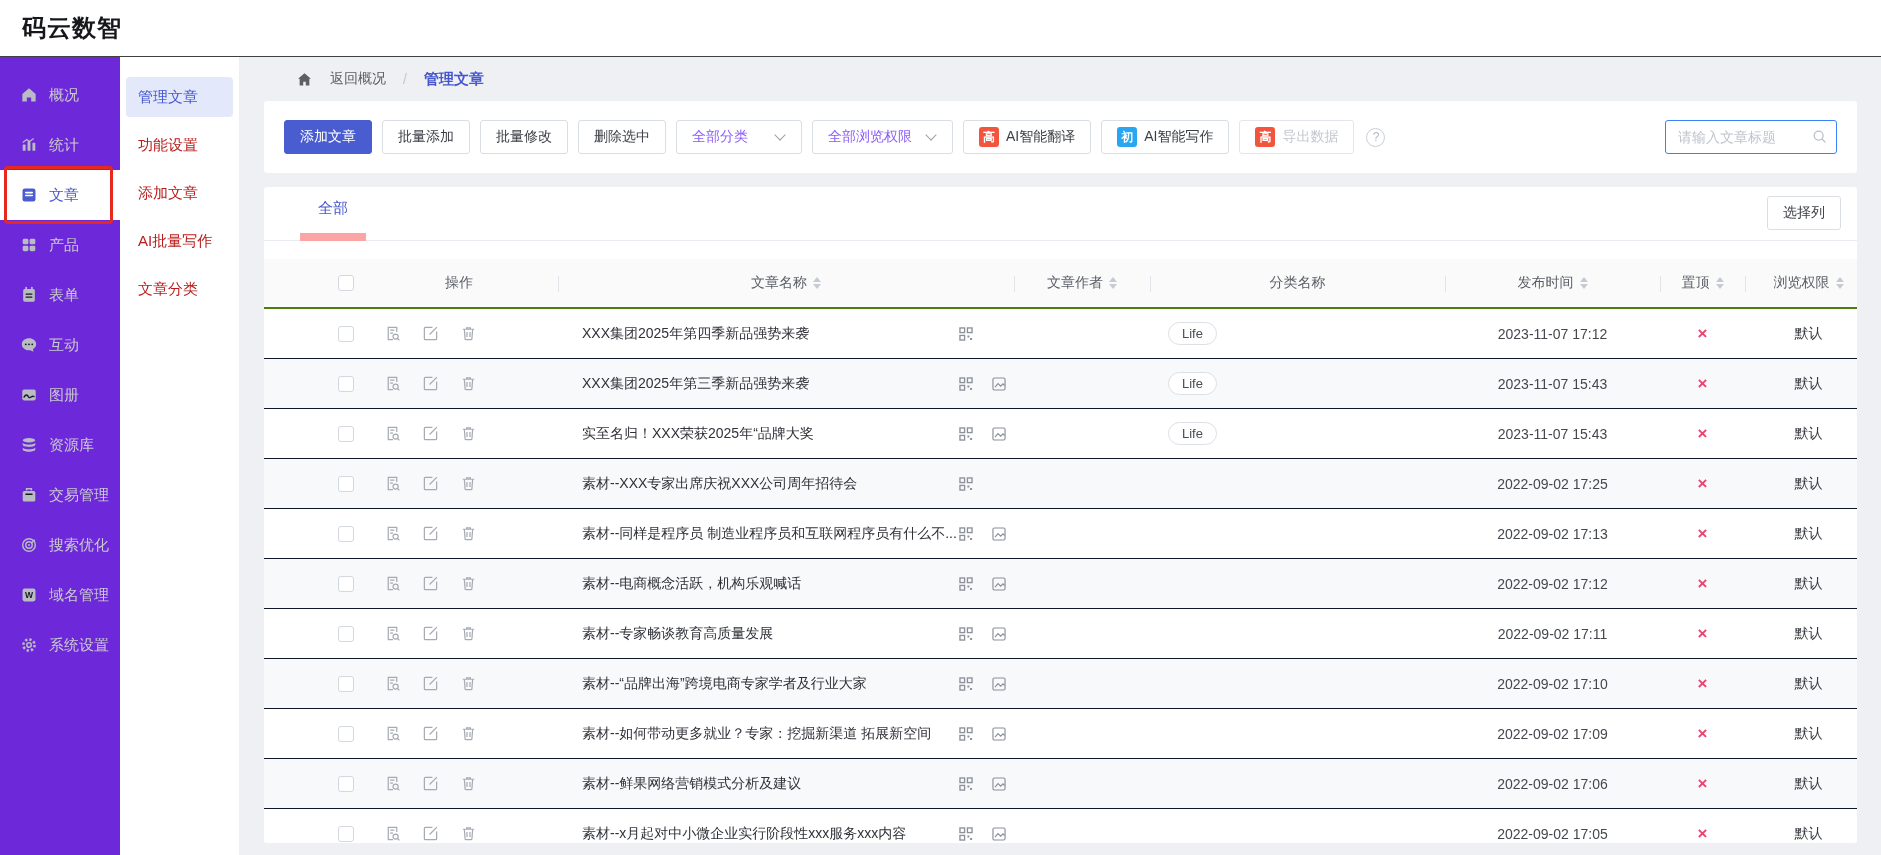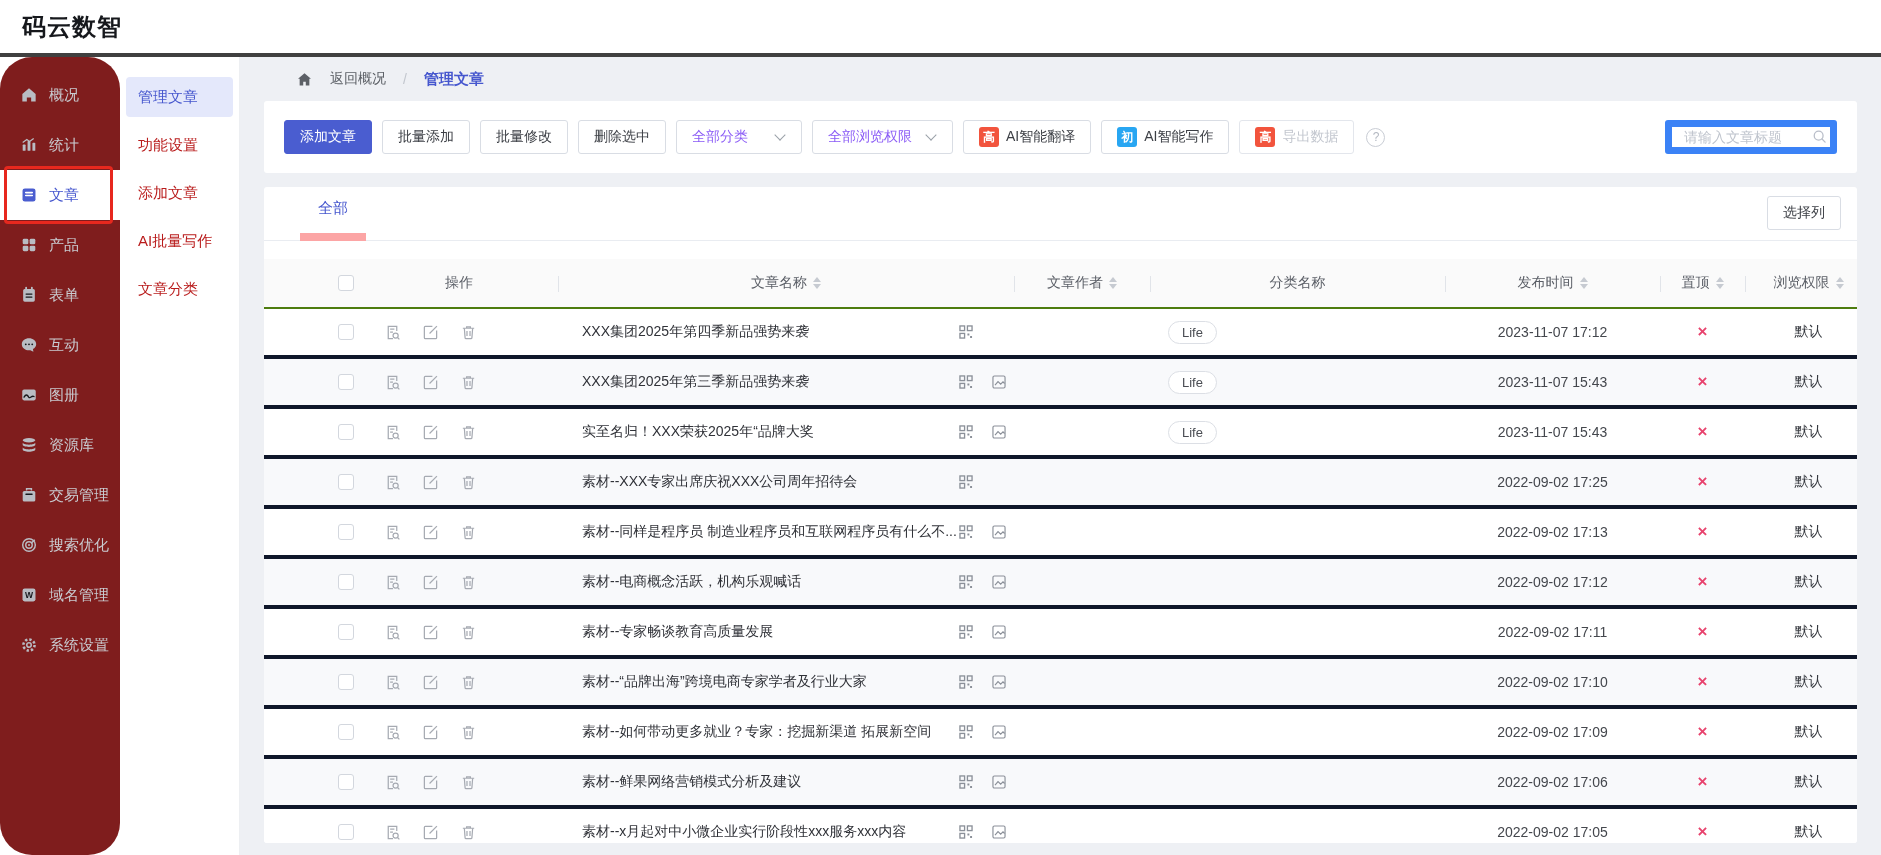--- a/index.html
+++ b/index.html
@@ -1,25 +1,25 @@
 <!DOCTYPE html>
 <html><head>
 <meta charset="utf-8">
 <style>
   * { margin:0; padding:0; box-sizing:border-box; }
   html,body { width:1881px; height:855px; overflow:hidden; position:relative;
     font-family:"Liberation Sans","DejaVu Sans",sans-serif; background:#fff; }
 
   
   .topbar { position:absolute; top:0; left:0; right:0; height:57px; background:#fff;
-    border-bottom:4px solid #404040; display:flex; align-items:center; padding-left:22px; z-index:20; }
+    border-bottom:1px solid #404040; display:flex; align-items:center; padding-left:22px; z-index:20; }
   .logo { font-size:24px; font-weight:bold; color:#16181c; letter-spacing:1px; }
 
   
-  .dark-sidebar { position:absolute; top:57px; left:0; width:120px; bottom:0; background:#7f1d1d; padding-top:13px;border-radius:32px; }
+  .dark-sidebar { position:absolute; top:57px; left:0; width:120px; bottom:0; background:#6d28d9; padding-top:13px; }
   .side-item { position:relative; height:50px; display:flex; align-items:center; gap:11px;
     padding-left:20px; color:#c9cbd0; font-size:15px; cursor:pointer; --icon-bg:#17181d; }
   .side-item .icn { width:18px; height:18px; color:#b9bcc3; display:flex; flex:none; }
   .icn svg, .op-icn svg, .ric svg, .crumb-home svg, .search-icn svg { width:100%; height:100%; display:block; }
   .side-item.active { background:#fff; color:#4657ce; --icon-bg:#fff; }
   .side-item.active .icn { color:#4a5dd0; }
   .annotation { position:absolute; left:4px; right:7px; top:-4px; bottom:-4px;
     border:3px solid #e7281e; border-radius:4px; pointer-events:none; z-index:5; }
 
   
@@ -50,21 +50,21 @@
   .badge { width:20px; height:20px; border-radius:3px; color:#fff; font-size:12px; font-weight:bold;
     display:inline-flex; align-items:center; justify-content:center; flex:none; }
   .badge.high { background:#f2543d; }
   .badge.beginner { background:#28a6f2; }
   .btn.disabled { border-color:#e3e6ec; cursor:not-allowed; }
   .btn.disabled .lbl { color:#c3c7cf; }
   .help { width:19px; height:19px; border:1px solid #c9cdd5; border-radius:50%; color:#b3b8c1;
     font-size:12px; display:flex; align-items:center; justify-content:center; margin-left:2px; cursor:pointer; }
   .spacer { flex:1; }
   .search-box { position:relative; width:172px; flex:none; }
-  .search-box input { width:100%; height:34px; border:7px solid #3b82f6; border-radius:3px;
+  .search-box input { width:100%; height:34px; border:1px solid #3b82f6; border-radius:3px;
     padding:0 32px 0 12px; font-size:14px; color:#333; outline:none; font-family:inherit; background:#fff; }
   .search-box input::placeholder { color:#bfc4cd; }
   .search-icn { position:absolute; right:9px; top:8px; width:17px; height:17px; cursor:pointer; }
 
   
   .table-card { margin:14px 24px 0; background:#fff; border-radius:3px; height:656px; position:relative; overflow:hidden; }
   .tabbar { height:54px; border-bottom:1px solid #e9ecf1; position:relative; }
   .tab { position:absolute; left:36px; bottom:-1px; padding:0 18px 15px; font-size:15px; color:#4657ce;
     border-bottom:8px solid #fca5a5; cursor:pointer; }
   .select-cols { position:absolute; right:16px; top:9px; }
@@ -74,21 +74,21 @@
     height:50px; align-items:center; }
   .thead { background:#fafafa; border-bottom:2px solid #4d7c0f; font-size:14px; color:#5a5e66; }
   .hcell { display:flex; align-items:center; justify-content:center; position:relative; height:100%; }
   .hcell.sep::before { content:""; position:absolute; left:0; top:17px; width:1px; height:16px; background:#e1e4e9; }
   .cb-col { justify-content:flex-end !important; padding-right:6px; }
   .checkbox { width:16px; height:16px; border:1px solid #d3d7de; border-radius:3px; background:#fff; cursor:pointer; flex:none; }
   .carets { display:flex; flex-direction:column; gap:2px; margin-left:6px; cursor:pointer; }
   .caret-up { width:0; height:0; border-left:4px solid transparent; border-right:4px solid transparent; border-bottom:5px solid #c6cad1; }
   .caret-down { width:0; height:0; border-left:4px solid transparent; border-right:4px solid transparent; border-top:5px solid #c6cad1; }
 
-  .trow { font-size:14px; color:#303238; border-bottom:4px solid #0f172a; background:#fff; }
+  .trow { font-size:14px; color:#303238; border-bottom:1px solid #0f172a; background:#fff; }
   .trow:nth-child(even) { background:#f8f9fb; }
   .cell { display:flex; align-items:center; justify-content:center; height:100%; }
   .cell.ops { justify-content:flex-start; padding-left:24px; gap:21px; }
   .op-icn { width:17px; height:17px; color:#a6aab2; cursor:pointer; flex:none; }
   .cell.name { justify-content:flex-start; padding-left:24px; }
   .name .title { flex:1; overflow:hidden; white-space:nowrap; color:#303238; cursor:pointer; }
   .row-icons { width:56px; display:flex; gap:17px; color:#8b9099; flex:none; }
   .ric { width:16px; height:16px; flex:none; }
   .cell.cat { justify-content:flex-start; }
   .pill { border:1px solid #dcdfe5; border-radius:999px; padding:3px 13px; font-size:13px; color:#4a4d53; background:#fff; margin-left:18px; }

